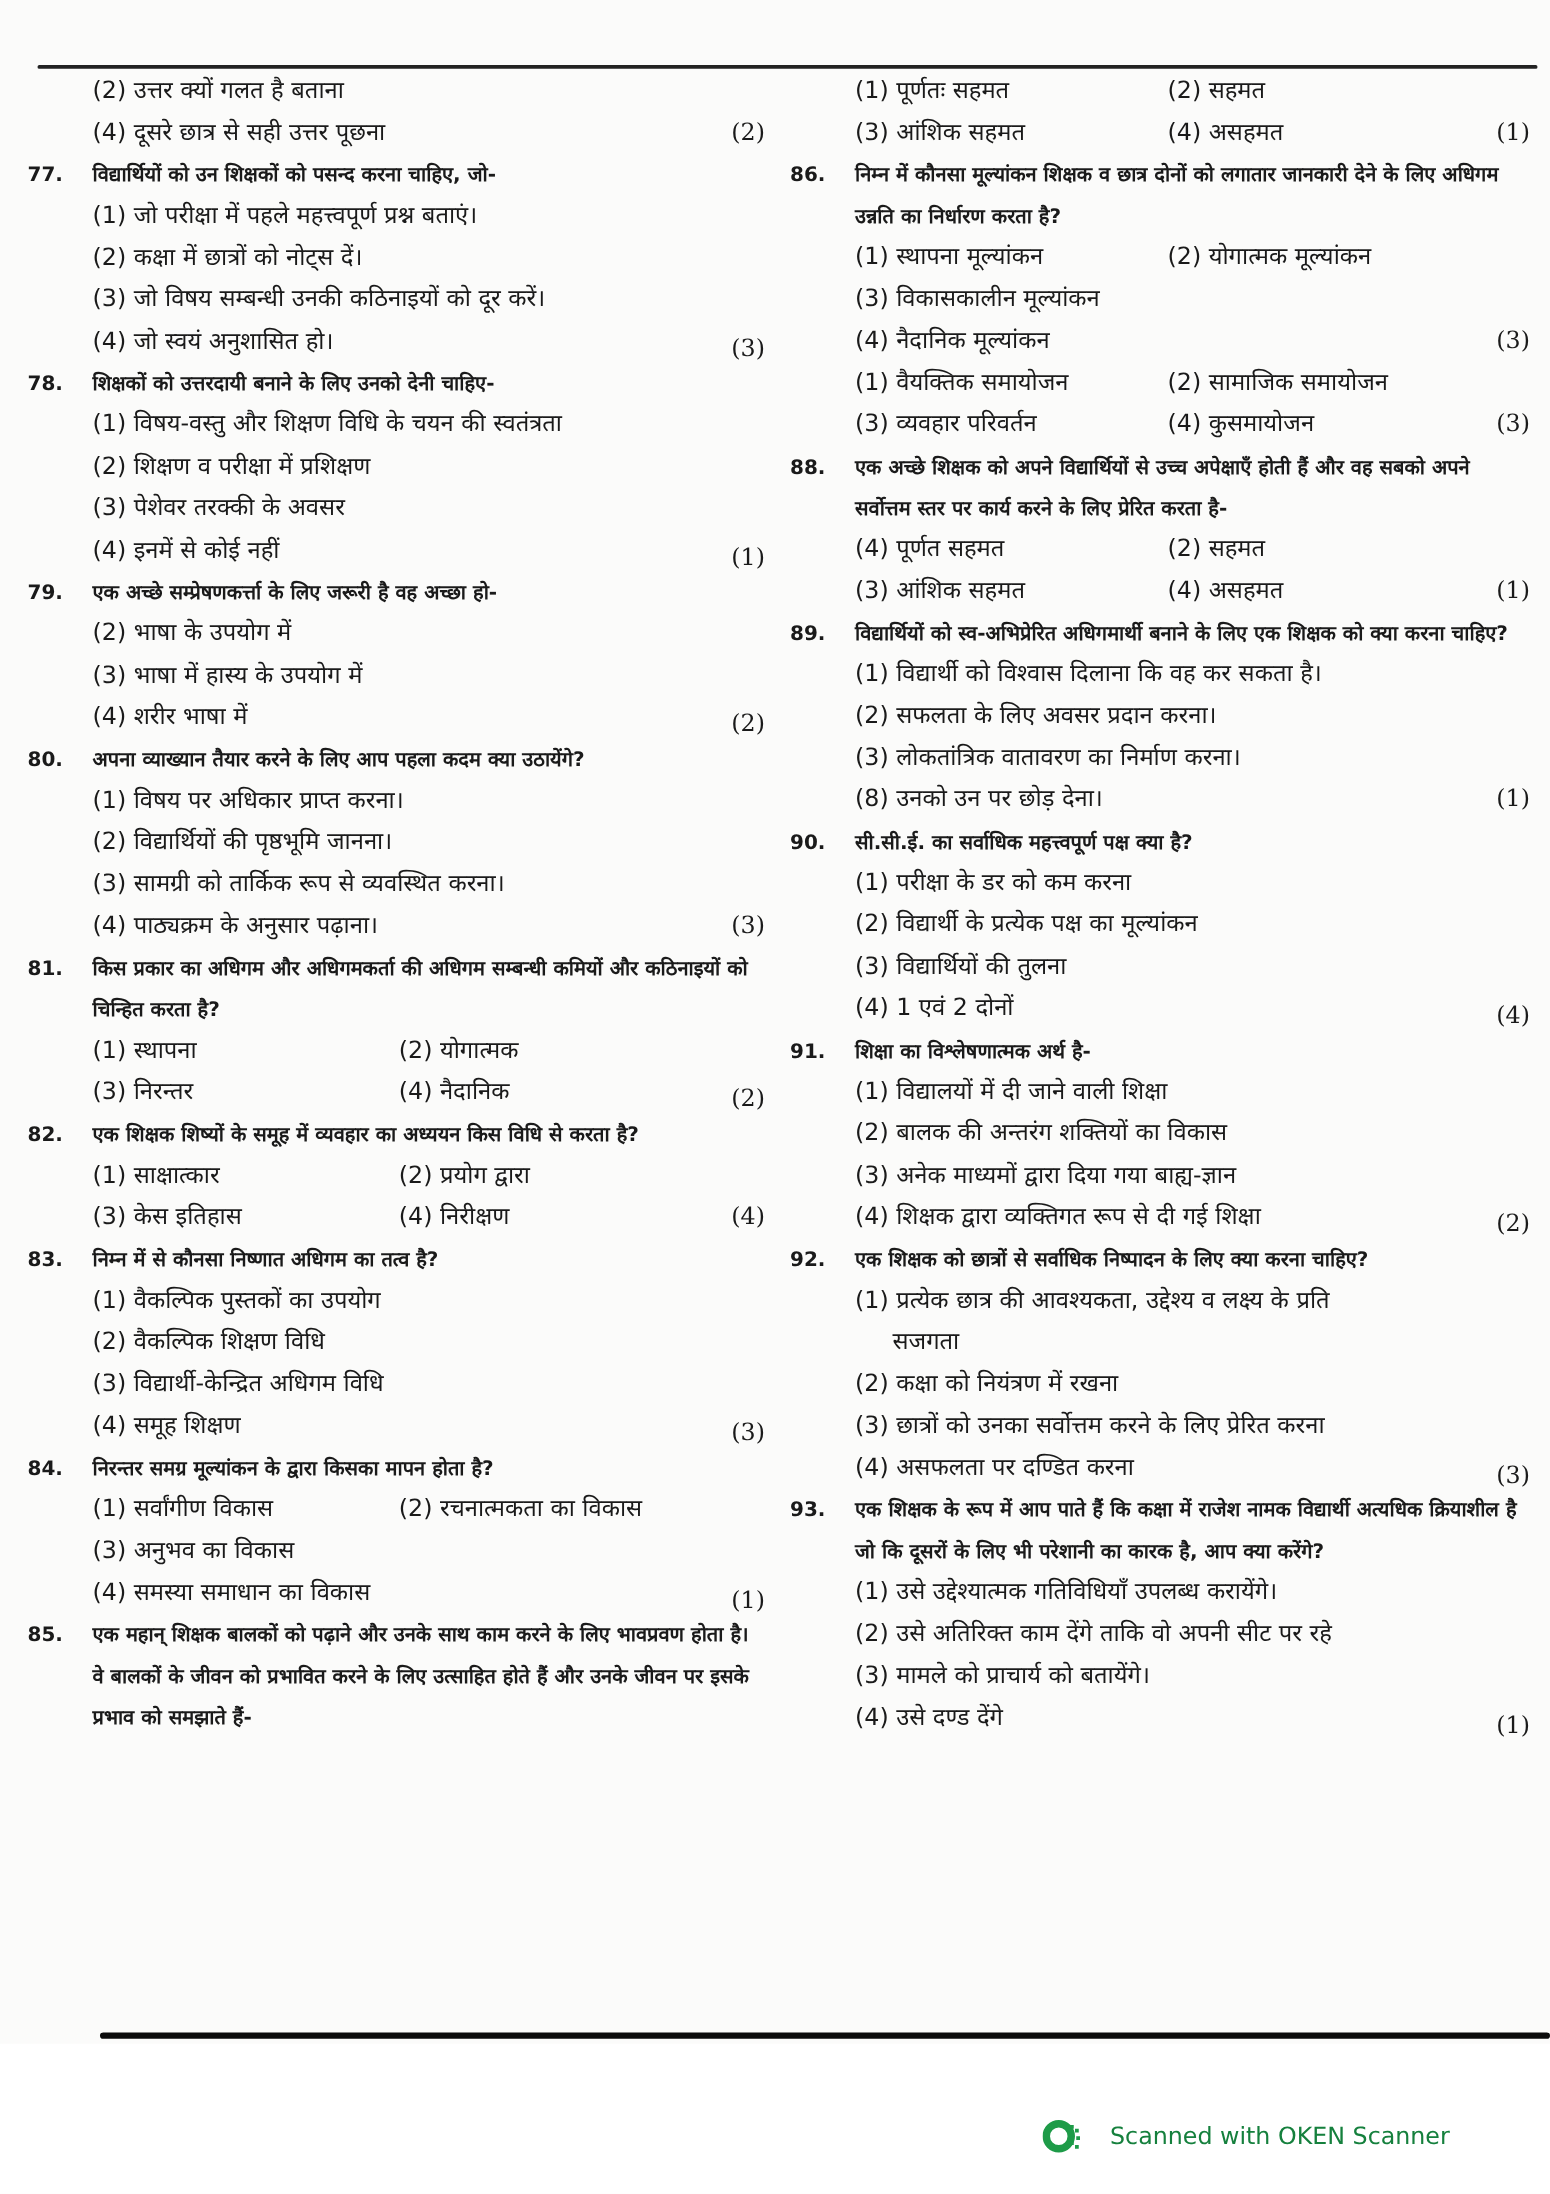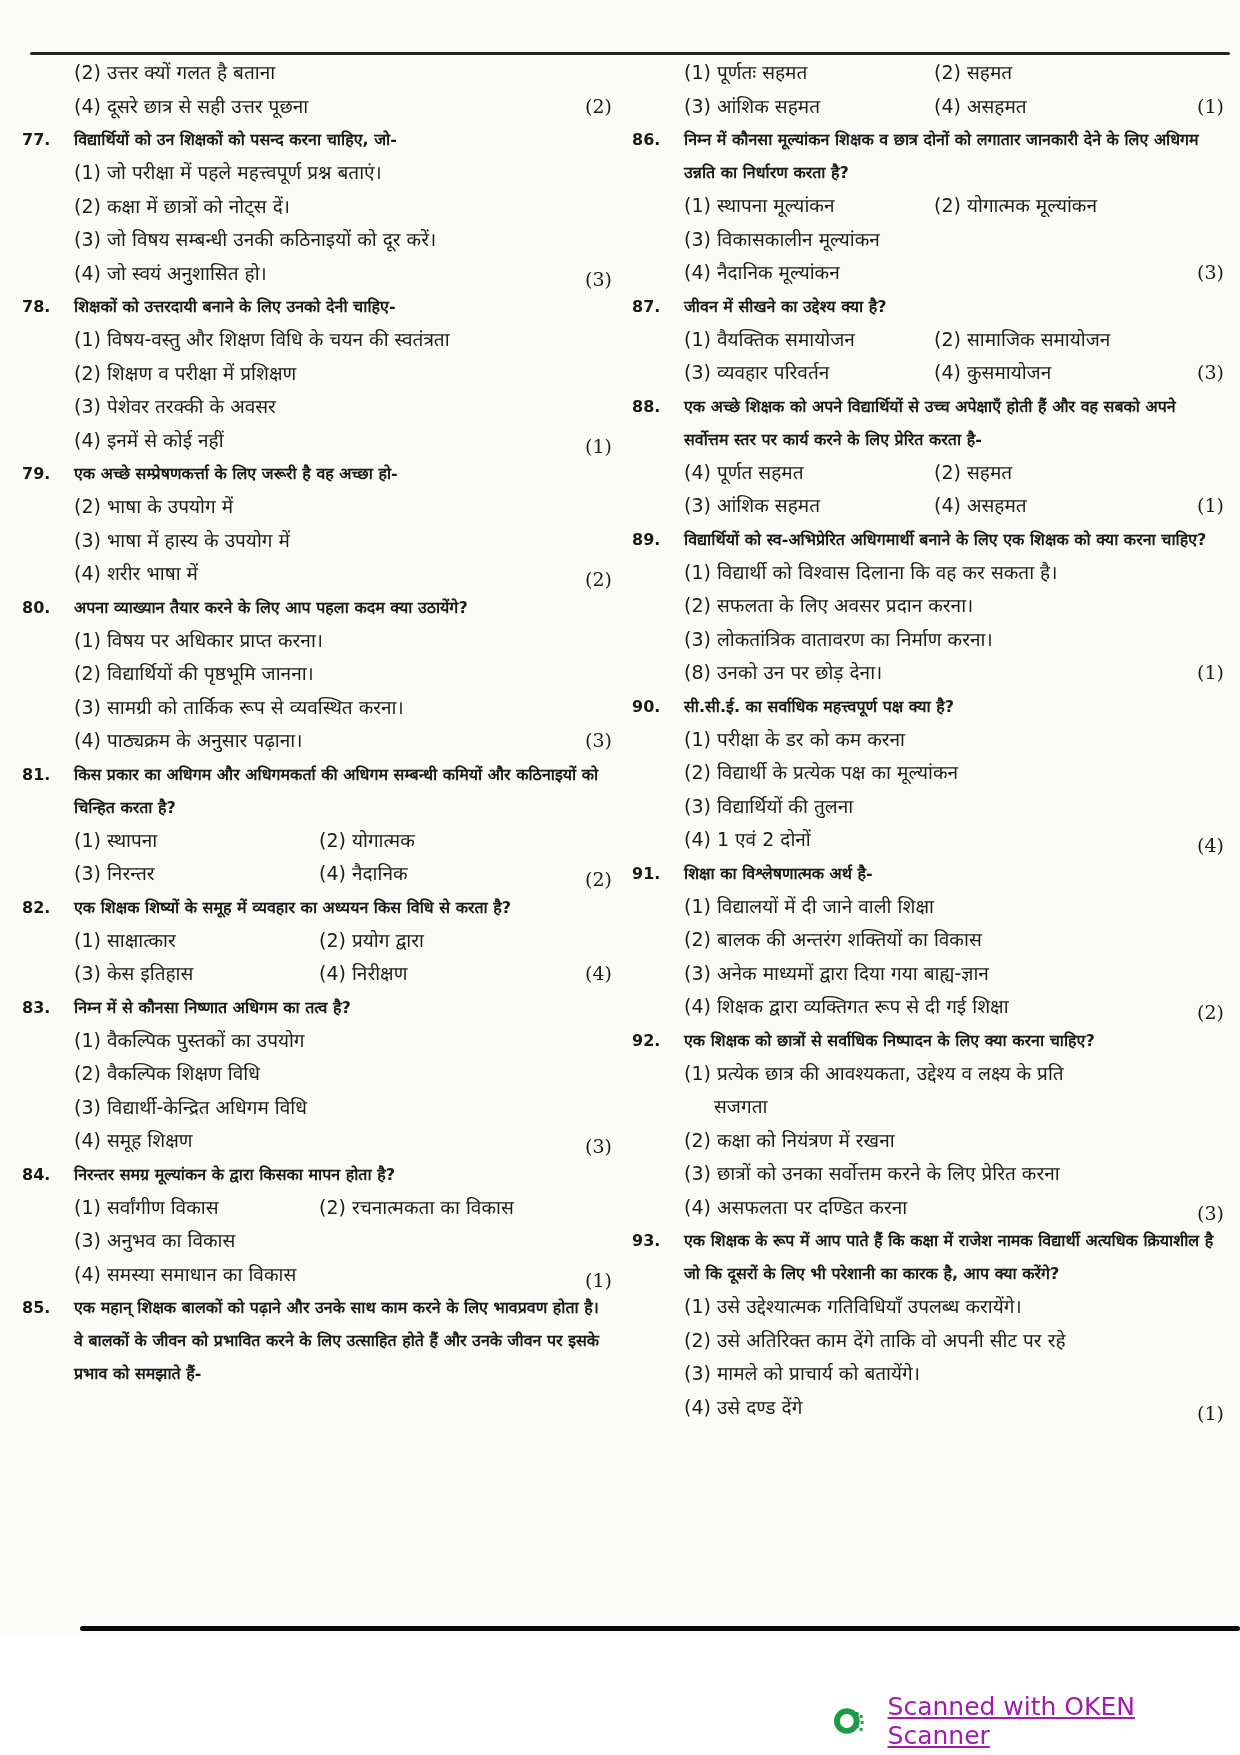--- a/index.html
+++ b/index.html
@@ -36,21 +36,21 @@
   .ans {
     position: absolute; right: 0; font-family: "DejaVu Serif", "Liberation Serif", serif;
     font-size: 19px;
   }
   .ans.low { top: 6px; }
 
   .scanner {
     position: absolute; left: 834px; top: 1692px; display: flex; align-items: center;
   }
   .scanner-logo { width: 34px; height: 34px; margin-right: 20px; }
-  .scanner-text { font-size: 25px; color: #a21caf; font-family: "DejaVu Sans", sans-serif; text-decoration: underline; }
+  .scanner-text { font-size: 19px; color: #15803d; font-family: "DejaVu Sans", sans-serif; }
 </style>
 </head>
 <body>
 
 <div class="page">
   <div class="rule-top"></div>
 
   <div class="col col-left">
     <div class="q" style="margin-top:-4px">
       <div class="opts">
@@ -206,24 +206,20 @@
         <div class="opt-row">
             <span class="cell" style="width:250px">(1) स्थापना मूल्यांकन</span>
             <span class="cell">(2) योगात्मक मूल्यांकन</span>
           </div>
         <div class="opt">(3) विकासकालीन मूल्यांकन</div>
         <div class="opt"><span>(4) नैदानिक मूल्यांकन</span><span class="ans">(3)</span></div>
       </div>
     </div>
 
     <div class="q">
-      <div class="q-head">
-          <span class="q-num">87.</span>
-          <span class="q-text">जीवन में सीखने का उद्देश्य क्या है?</span>
-        </div>
       <div class="opts">
         <div class="opt-row">
             <span class="cell" style="width:250px">(1) वैयक्तिक समायोजन</span>
             <span class="cell">(2) सामाजिक समायोजन</span>
           </div>
         <div class="opt-row">
             <span class="cell" style="width:250px">(3) व्यवहार परिवर्तन</span>
             <span class="cell">(4) कुसमायोजन</span>
             <span class="ans">(3)</span>
           </div>

